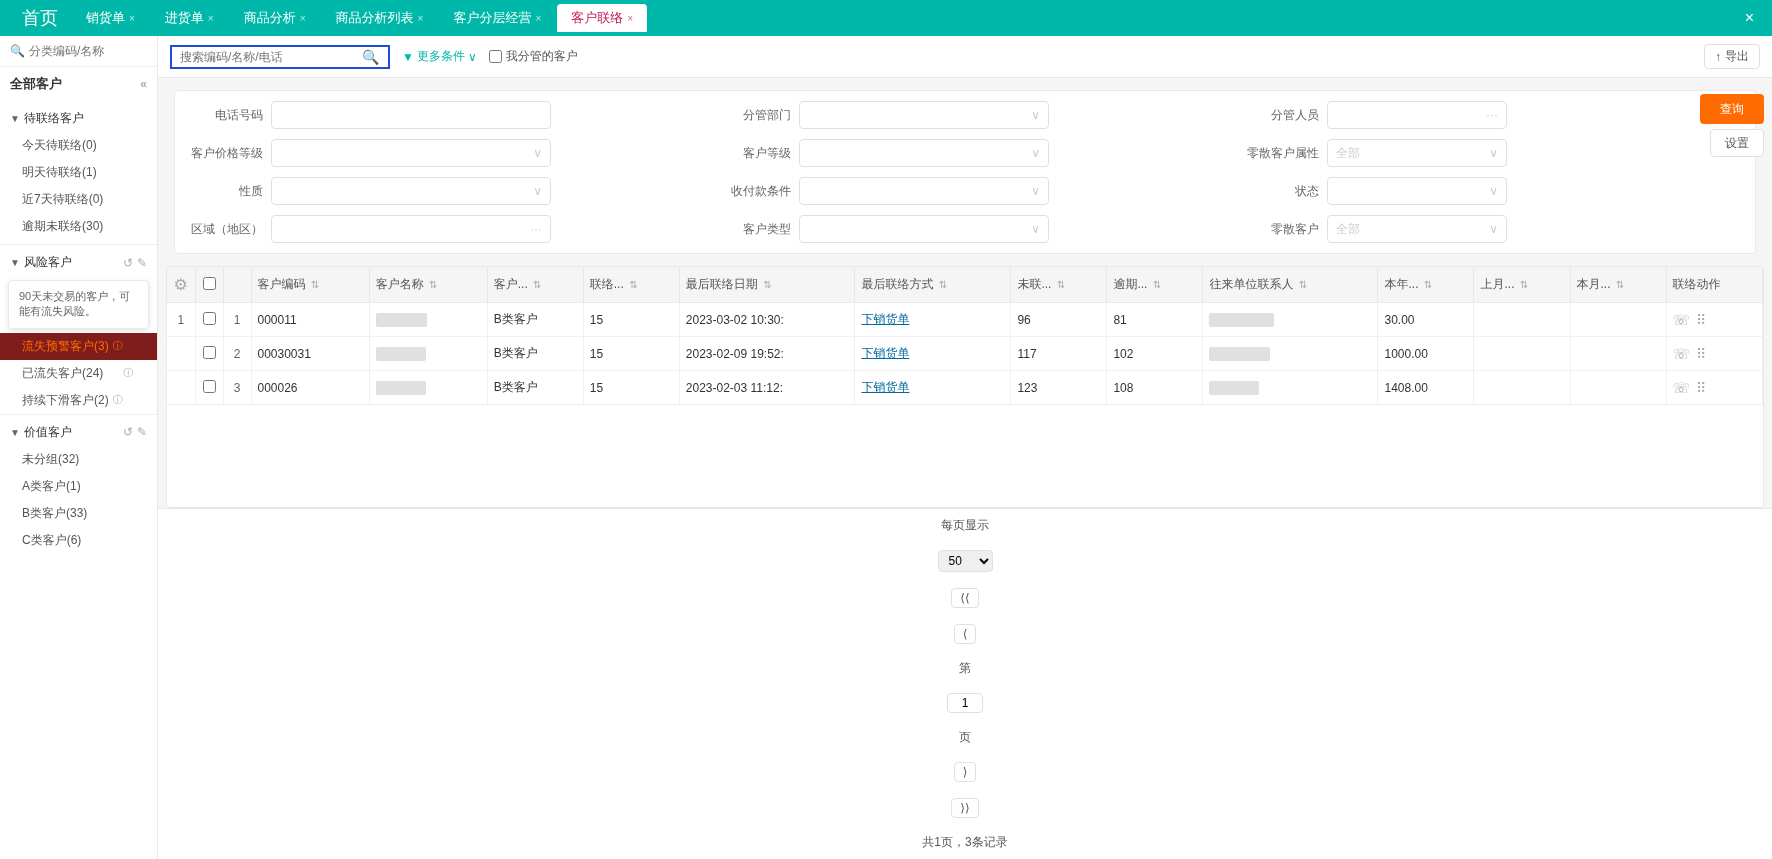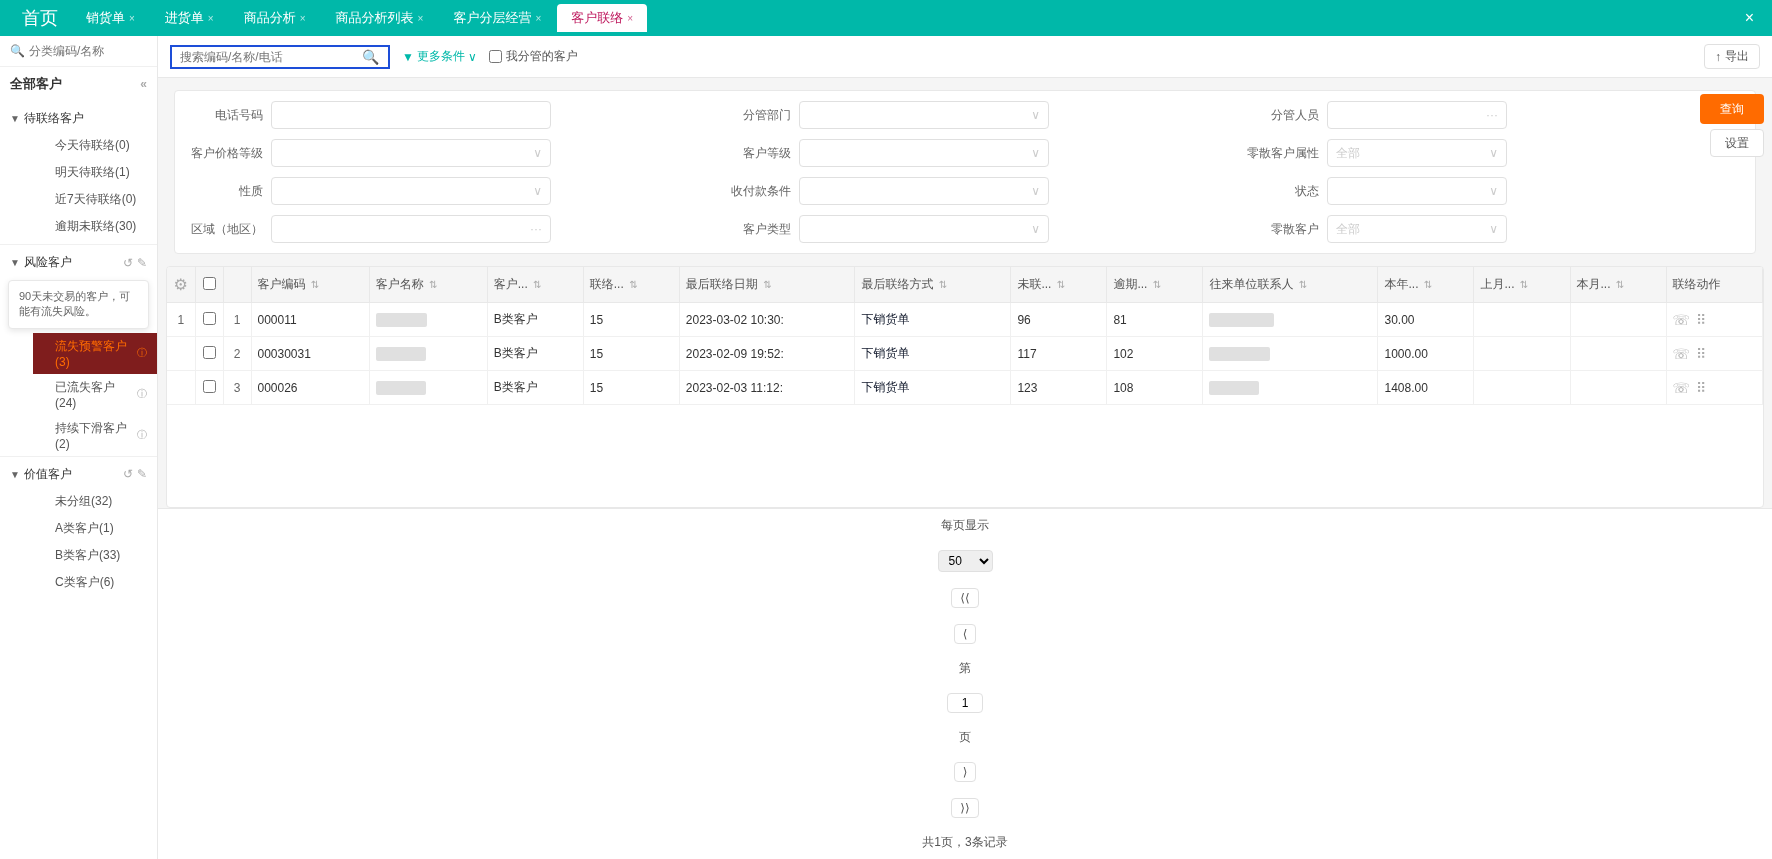--- a/index.html
+++ b/index.html
@@ -52,21 +52,21 @@
     }
     .sidebar-header .collapse-icon { color: #aaa; font-size: 12px; }
 
     .sidebar-group { padding: 4px 0; }
     .sidebar-group-title {
       display: flex; align-items: center; padding: 5px 10px;
       font-size: 12px; color: #333; cursor: pointer; font-weight: 500;
     }
     .sidebar-group-title .arrow { margin-right: 4px; color: #666; font-size: 10px; }
     .sidebar-item {
-      padding: 5px 10px 5px 22px; font-size: 12px; color: #555; cursor: pointer; margin-left: 33px;
+      padding: 5px 10px 5px 22px; font-size: 12px; color: #555; cursor: pointer;
     }
     .sidebar-item.active { color: #ff6b00; background: #7f1d1d; }
 
     .tooltip-box {
       background: #fff; border: 1px solid #e8e8e8; border-radius: 4px;
       padding: 8px 10px; margin: 4px 8px; font-size: 11px; color: #666;
       box-shadow: 0 2px 6px rgba(0,0,0,0.1); line-height: 1.4;
     }
 
     .sidebar-section { border-top: 1px solid #f0f0f0; padding-top: 4px; }
@@ -146,21 +146,21 @@
     th {
       padding: 8px 6px; text-align: left; border-bottom: 1px solid #e8e8e8;
       border-right: 1px solid #e8e8e8; white-space: nowrap; font-weight: 500; color: #555;
       position: relative;
     }
     th .sort-icon { color: #aaa; font-size: 10px; margin-left: 2px; }
     td {
       padding: 8px 6px; border-bottom: 1px solid #f0f0f0;
       border-right: 1px solid #f0f0f0; white-space: nowrap; color: #333;
     }
-    .link-text { color: #0f172a; cursor: pointer; }
+    .link-text { color: #0369a1; cursor: pointer; text-decoration: underline; }
     .action-icons { display: flex; gap: 6px; }
     .action-icon { color: #aaa; cursor: pointer; font-size: 14px; }
     .blurred-text {
       display: inline-block; background: #e0e0e0; border-radius: 2px;
       color: transparent; font-size: 12px; min-width: 50px;
     }
     .settings-gear { color: #aaa; cursor: pointer; font-size: 16px; }
 
     
     .pagination {

